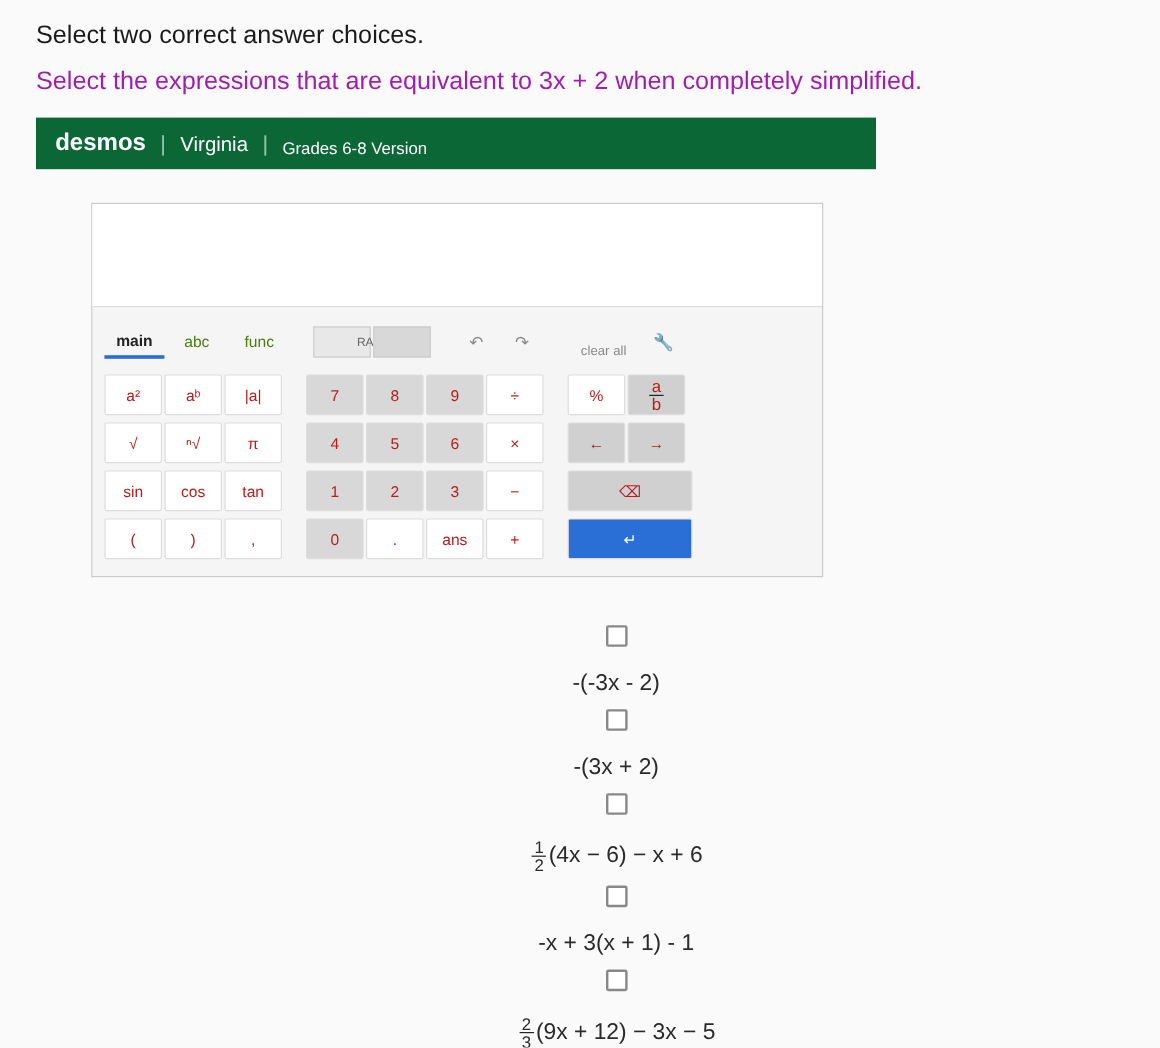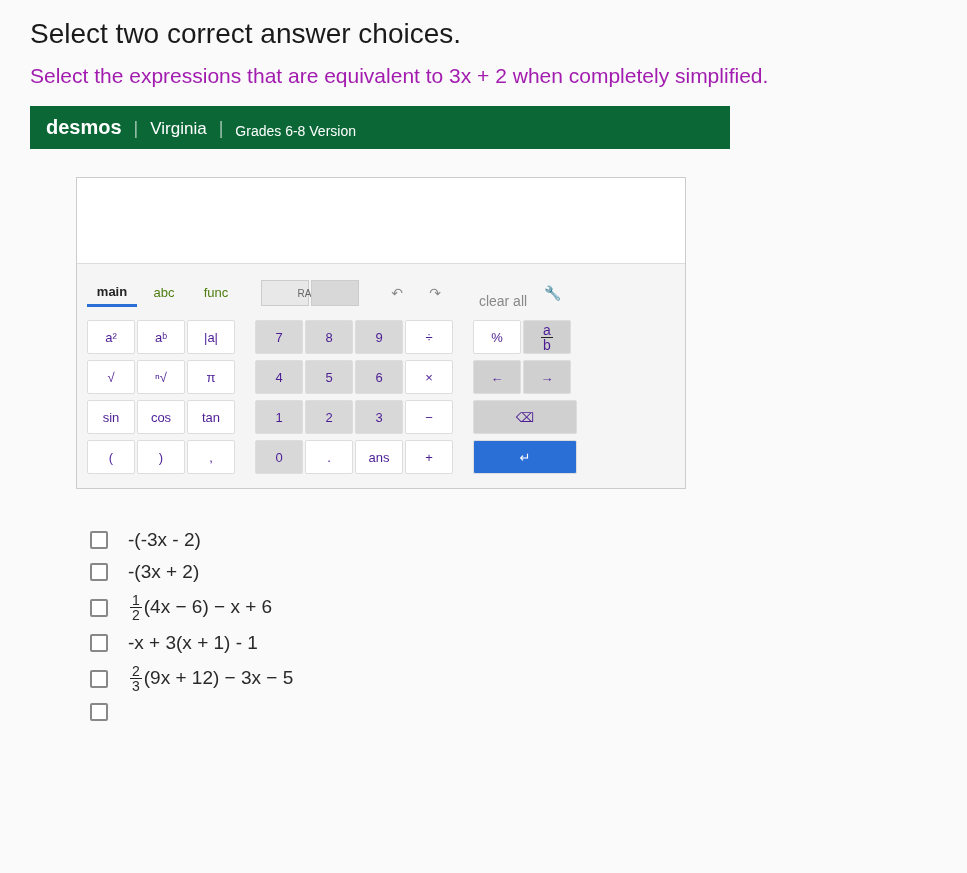--- a/index.html
+++ b/index.html
@@ -5,21 +5,21 @@
     * { box-sizing: border-box; margin: 0; padding: 0; }
     body {
       font-family: Arial, Helvetica, sans-serif;
       background: #fafafa;
       width: 967px;
       height: 873px;
       padding: 18px 30px;
       color: #222;
     }
     .instruction1 {
-      font-size: 28px;
+      font-size: 21px;
       color: #1a1a1a;
       margin-bottom: 14px;
     }
     .instruction2 {
       font-size: 21px;
       color: #a21caf;
       margin-bottom: 18px;
     }
     .desmos-header {
       background: #0b6836;
@@ -56,21 +56,21 @@
     }
     .calc-row { display: flex; gap: 2px; align-items: center; }
     .key {
       height: 34px;
       display: flex;
       align-items: center;
       justify-content: center;
       background: #fff;
       border: 1px solid #ddd;
       font-size: 13px;
-      color: #4c1d95;
+      color: #b91c1c;
       border-radius: 2px;
     }
     .tab {
       width: 50px;
       height: 28px;
       display:flex;align-items:center;justify-content:center;
       font-size: 13px;
       color:#4d7c0f;
       border-bottom: 2px solid transparent;
     }
@@ -96,20 +96,21 @@
     .answers {
       margin-left: 60px;
     }
     .answer-row {
       display: flex;
       align-items: center;
       gap: 20px;
       margin-bottom: 10px;
       font-size: 19px;
       color: #2a2a2a;
+      flex-direction: column;
     }
     .cb {
       width: 18px;
       height: 18px;
       border: 2px solid #888;
       border-radius: 2px;
       background: #fff;
       flex-shrink: 0;
     }
     .frac {
@@ -141,21 +142,21 @@
       <div class="tab active">main</div>
       <div class="tab">abc</div>
       <div class="tab">func</div>
       <div class="gap"></div>
       <div class="mode-btn">RAD</div>
       <div class="mode-btn blank"></div>
       <div class="gap"></div>
       <div class="undo-icon">↶</div>
       <div class="redo-icon">↷</div>
       <div class="gap"></div>
-      <div class="clear-txt" style="width:60px;font-size:14px;margin-top:16px;">clear all</div>
+      <div class="clear-txt" style="width:60px;font-size:11px;margin-top:16px;">clear all</div>
       <div class="wrench">🔧</div>
     </div>
 
     <div class="calc-row">
       <div class="key k-sm">a²</div>
       <div class="key k-sm">aᵇ</div>
       <div class="key k-sm">|a|</div>
       <div class="gap"></div>
       <div class="key k-num">7</div>
       <div class="key k-num">8</div>

